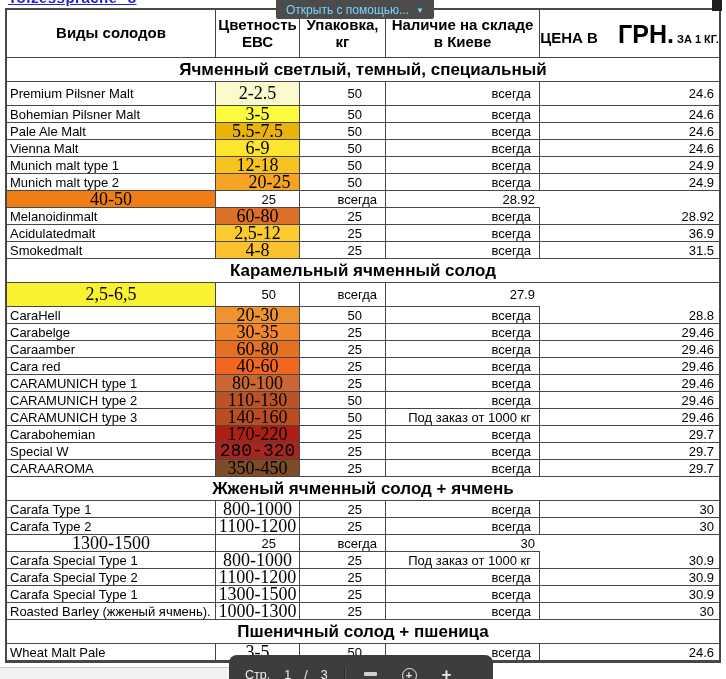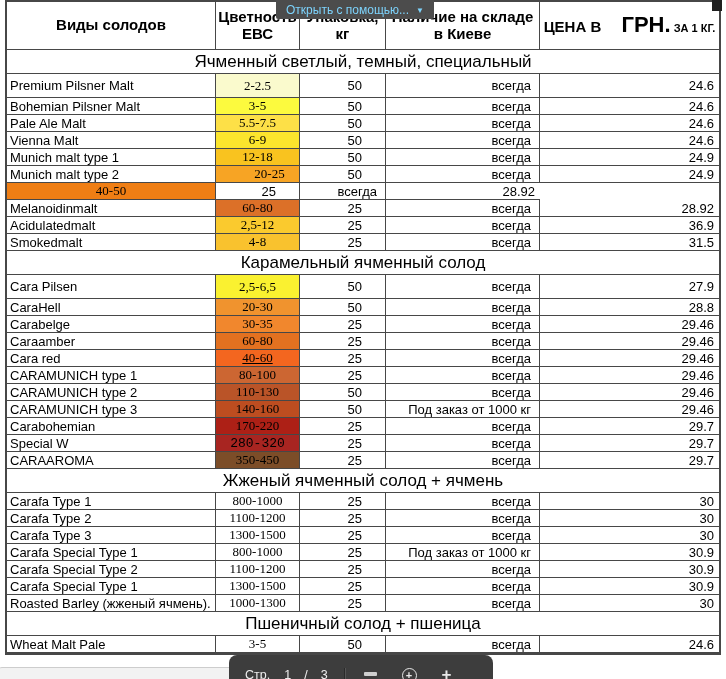--- a/index.html
+++ b/index.html
@@ -11,37 +11,37 @@
   .top-link-clip{position:absolute;left:8px;top:0;width:220px;height:7px;overflow:hidden;}
   .top-link{position:relative;top:-11px;font-size:15px;font-weight:bold;color:#2323cc;
     text-decoration:underline;letter-spacing:.5px;}
   
   .open-with{position:absolute;left:276px;top:0;width:158px;height:19px;background:#4c4c4c;
     color:#7dd3fc;font-size:12px;display:flex;align-items:center;justify-content:center;gap:7px;
     border-radius:0 0 2px 2px;z-index:5;cursor:pointer;}
   .open-with .caret{font-size:8px;position:relative;top:1px;}
   .corner-box{position:absolute;left:712px;top:0;width:10px;height:11px;background:#1f1f1f;z-index:4;}
   
-  .tbl{position:absolute;left:5px;top:0;width:716px;border:2px solid #474747;box-sizing:border-box;
+  .tbl{position:absolute;left:5px;top:8px;width:716px;border:2px solid #474747;box-sizing:border-box;
     background:#fff;}
   .grid-row{display:grid;grid-template-columns:209px 84px 86px 154px 179px;}
   .cell{border-right:1px solid #474747;border-bottom:1px solid #474747;box-sizing:border-box;
     display:flex;align-items:center;font-size:13px;overflow:hidden;white-space:nowrap;}
   .cell:last-child{border-right:none;}
   .hdr .cell{height:48px;font-weight:bold;font-size:15px;justify-content:center;text-align:center;
     line-height:1.12;white-space:normal;}
   .hdr .cell .wrapbox{width:100%;}
-  .price-hdr-big{font-size:22px;margin-left:16px;}
+  .price-hdr-big{font-size:25px;margin-left:16px;}
   .price-hdr-small{font-size:11px;}
   .section-row{border-bottom:1px solid #474747;height:23px;display:flex;align-items:center;
-    justify-content:center;font-weight:normal;font-size:17px;}
+    justify-content:center;font-weight:bold;font-size:17px;}
   .row .cell{height:17px;}
   .row.tall .cell{height:24px;}
   .c-name{justify-content:flex-start;padding-left:3px;}
-  .c-ebc{justify-content:center;font-family:"Liberation Serif","DejaVu Serif",serif;font-size:13px;}
+  .c-ebc{justify-content:center;font-family:"Liberation Serif","DejaVu Serif",serif;font-size:18px;}
   .c-pack{justify-content:flex-end;padding-right:23px;}
   .c-stock{justify-content:flex-end;padding-right:8px;}
   .c-price{justify-content:flex-end;padding-right:5px;}
   
   .pdf-toolbar{position:absolute;left:229px;top:655px;width:264px;height:40px;background:#3d3d3d;
     border-radius:8px 8px 0 0;display:flex;align-items:flex-start;padding:13px 0 0 16px;
     box-sizing:border-box;color:#eee;font-size:12.5px;z-index:6;}
   .pdf-toolbar .lbl{margin-right:14px;}
   .pdf-toolbar .pg{margin-right:13px;}
   .pdf-toolbar .slash{margin-right:13px;}
@@ -102,21 +102,21 @@
       </div>
       <div class="grid-row row">
         <div class="cell c-name">Bohemian Pilsner Malt</div>
         <div class="cell c-ebc" style="background: rgb(252, 250, 62);">3-5</div>
         <div class="cell c-pack">50</div>
         <div class="cell c-stock">всегда</div>
         <div class="cell c-price">24.6</div>
       </div>
       <div class="grid-row row">
         <div class="cell c-name">Pale Ale Malt</div>
-        <div class="cell c-ebc" style="background: #fde047;">5.5-7.5</div>
+        <div class="cell c-ebc" style="background: #eab308;">5.5-7.5</div>
         <div class="cell c-pack">50</div>
         <div class="cell c-stock">всегда</div>
         <div class="cell c-price">24.6</div>
       </div>
       <div class="grid-row row">
         <div class="cell c-name">Vienna Malt</div>
         <div class="cell c-ebc" style="background: rgb(251, 229, 45);">6-9</div>
         <div class="cell c-pack">50</div>
         <div class="cell c-stock">всегда</div>
         <div class="cell c-price">24.6</div>
@@ -157,21 +157,20 @@
       </div>
       <div class="grid-row row">
         <div class="cell c-name">Smokedmalt</div>
         <div class="cell c-ebc" style="background: rgb(249, 194, 46);">4-8</div>
         <div class="cell c-pack">25</div>
         <div class="cell c-stock">всегда</div>
         <div class="cell c-price">31.5</div>
       </div>
       <div class="section-row">Карамельный ячменный солод</div>
       <div class="grid-row row tall">
-        <div class="cell c-name">Cara Pilsen</div>
         <div class="cell c-ebc" style="background: rgb(250, 241, 48);">2,5-6,5</div>
         <div class="cell c-pack">50</div>
         <div class="cell c-stock">всегда</div>
         <div class="cell c-price">27.9</div>
       </div>
       <div class="grid-row row">
         <div class="cell c-name">CaraHell</div>
         <div class="cell c-ebc" style="background: rgb(240, 147, 46);">20-30</div>
         <div class="cell c-pack">50</div>
         <div class="cell c-stock">всегда</div>
@@ -186,21 +185,21 @@
       </div>
       <div class="grid-row row">
         <div class="cell c-name">Caraamber</div>
         <div class="cell c-ebc" style="background: rgb(227, 113, 32);">60-80</div>
         <div class="cell c-pack">25</div>
         <div class="cell c-stock">всегда</div>
         <div class="cell c-price">29.46</div>
       </div>
       <div class="grid-row row">
         <div class="cell c-name">Cara red</div>
-        <div class="cell c-ebc" style="background: rgb(243, 102, 31); text-decoration: underline;">40-60</div>
+        <div class="cell c-ebc" style="background: rgb(243, 102, 31);">40-60</div>
         <div class="cell c-pack">25</div>
         <div class="cell c-stock">всегда</div>
         <div class="cell c-price">29.46</div>
       </div>
       <div class="grid-row row">
         <div class="cell c-name">CARAMUNICH type 1</div>
         <div class="cell c-ebc" style="background: rgb(204, 102, 50);">80-100</div>
         <div class="cell c-pack">25</div>
         <div class="cell c-stock">всегда</div>
         <div class="cell c-price">29.46</div>
@@ -249,21 +248,20 @@
         <div class="cell c-price">30</div>
       </div>
       <div class="grid-row row">
         <div class="cell c-name">Carafa Type 2</div>
         <div class="cell c-ebc">1100-1200</div>
         <div class="cell c-pack">25</div>
         <div class="cell c-stock">всегда</div>
         <div class="cell c-price">30</div>
       </div>
       <div class="grid-row row">
-        <div class="cell c-name">Carafa  Type 3</div>
         <div class="cell c-ebc">1300-1500</div>
         <div class="cell c-pack">25</div>
         <div class="cell c-stock">всегда</div>
         <div class="cell c-price">30</div>
       </div>
       <div class="grid-row row">
         <div class="cell c-name">Carafa Special  Type 1</div>
         <div class="cell c-ebc">800-1000</div>
         <div class="cell c-pack">25</div>
         <div class="cell c-stock">Под заказ от 1000 кг</div>

